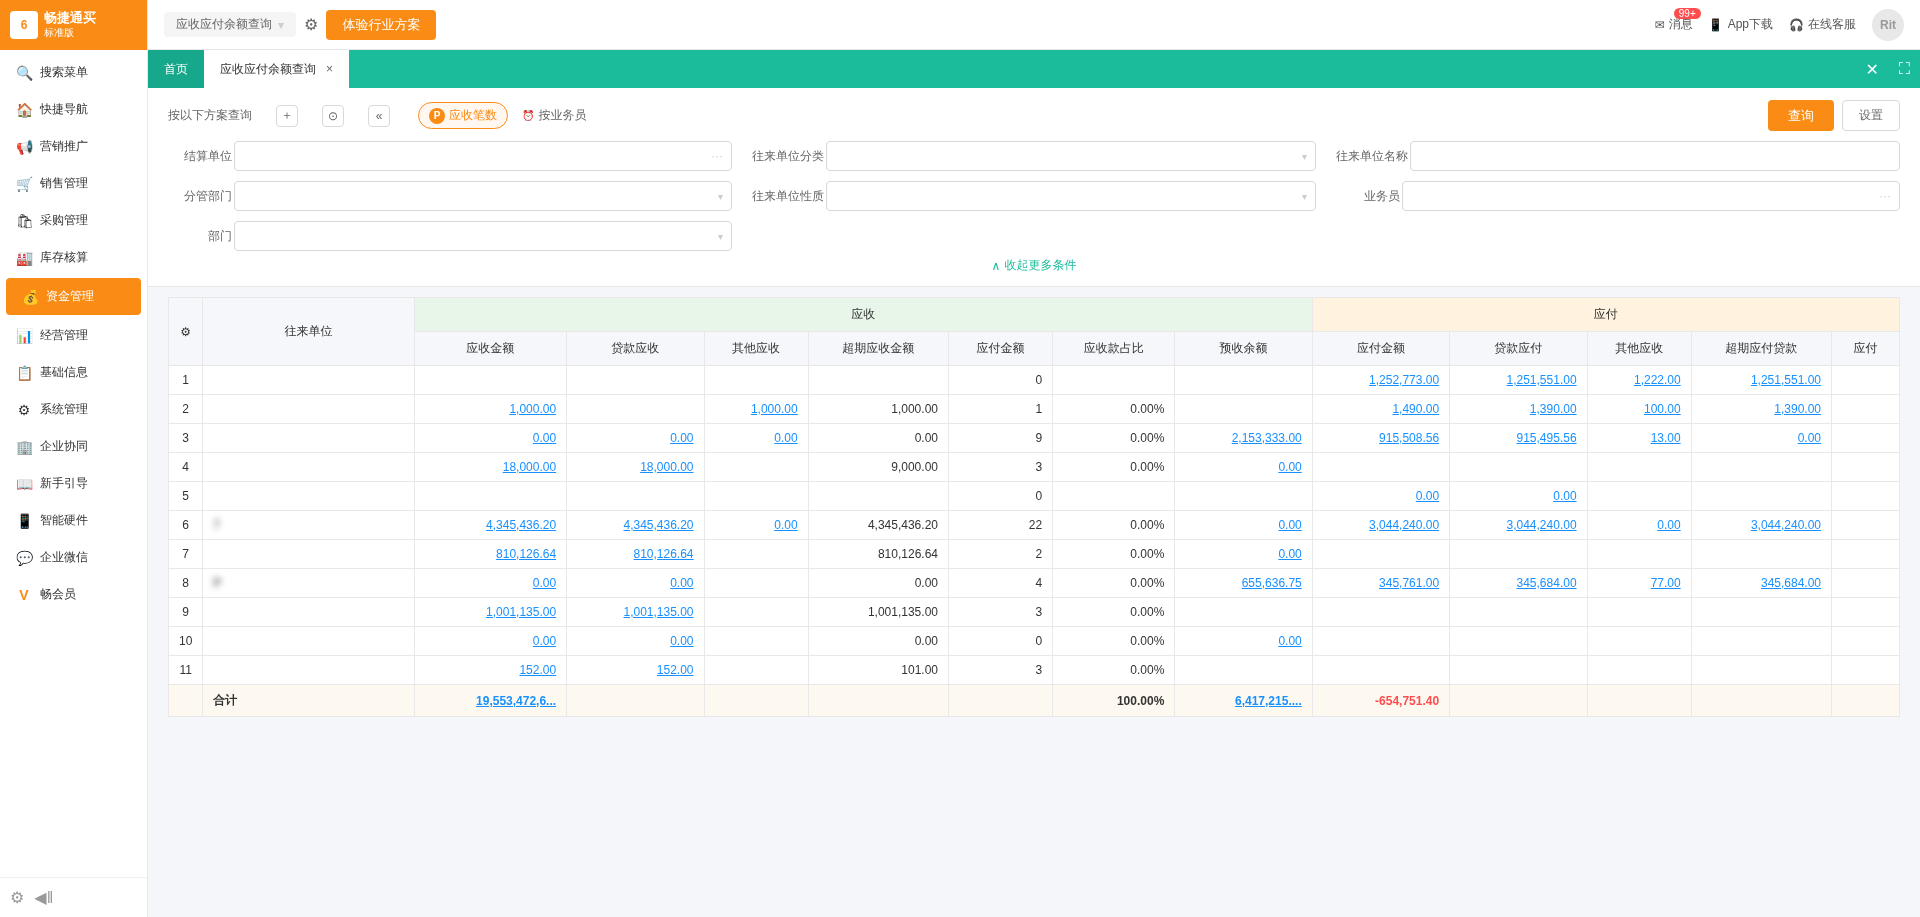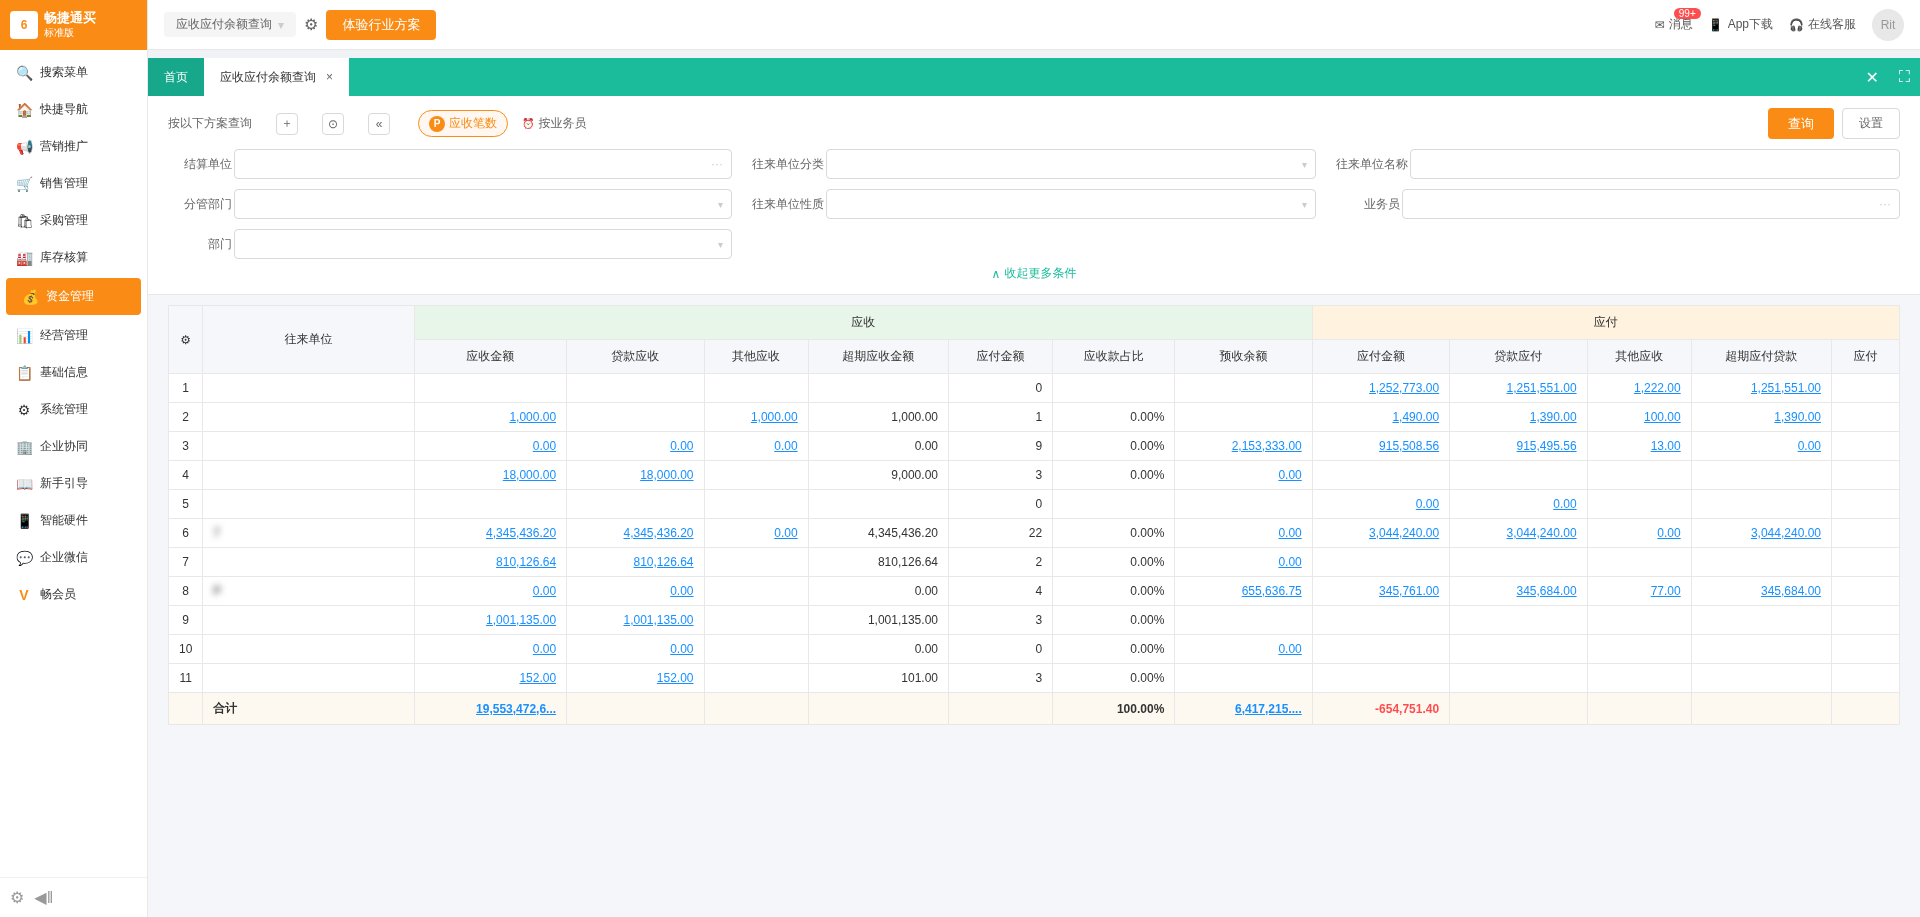--- a/index.html
+++ b/index.html
@@ -22,25 +22,25 @@
     .main { flex: 1; display: flex; flex-direction: column; overflow: hidden; }
 
     
     .top-header { height: 50px; background: #fff; display: flex; align-items: center; padding: 0 16px; border-bottom: 1px solid #e8e8e8; gap: 12px; }
     .top-header-left { display: flex; align-items: center; gap: 8px; flex: 1; }
     .breadcrumb-area { display: flex; align-items: center; gap: 6px; background: #f5f5f5; padding: 4px 12px; border-radius: 4px; color: #666; font-size: 12px; }
     .btn-industry { background: #fa8c16; color: #fff; border: none; padding: 6px 16px; border-radius: 4px; cursor: pointer; font-size: 13px; }
     .top-header-right { display: flex; align-items: center; gap: 16px; }
     .header-icon-item { display: flex; align-items: center; gap: 4px; color: #555; cursor: pointer; font-size: 12px; position: relative; }
     .badge { background: #ff4d4f; color: #fff; border-radius: 10px; font-size: 10px; padding: 0 5px; position: absolute; top: -8px; right: -8px; }
-    .user-avatar { width: 32px; height: 32px; background: #e8e8e8; border-radius: 50%; display: flex; align-items: center; justify-content: center; color: #999; font-size: 12px; }
+    .user-avatar { width: 32px; height: 32px; background: #e8e8e8; border-radius: 50%; display: flex; align-items: center; justify-content: center; color: #999; font-size: 12px; font-weight: bold; }
     .gear-icon { font-size: 16px; color: #666; cursor: pointer; }
 
     
-    .tab-bar { height: 38px; background: #1abc9c; display: flex; align-items: center; padding: 0 0 0 0; margin-top: 8px; }
+    .tab-bar { height: 38px; background: #1abc9c; display: flex; align-items: center; padding: 0 0 0 0; }
     .tab-item { height: 38px; display: flex; align-items: center; padding: 0 16px; color: #fff; cursor: pointer; font-size: 13px; gap: 6px; }
     .tab-item.active { background: #fff; color: #333; }
     .tab-item .close-btn { font-size: 12px; color: #666; cursor: pointer; margin-left: 4px; }
     .tab-home { background: rgba(0,0,0,0.1); }
     .tab-maximize { color: #fff; padding: 0 10px; margin-left: auto; font-size: 16px; cursor: pointer; }
     .tab-close-window { color: #fff; padding: 0 10px; font-size: 16px; cursor: pointer; }
 
     
     .content { flex: 1; background: #f5f6fa; overflow: hidden; display: flex; flex-direction: column; padding: 0; }
 

